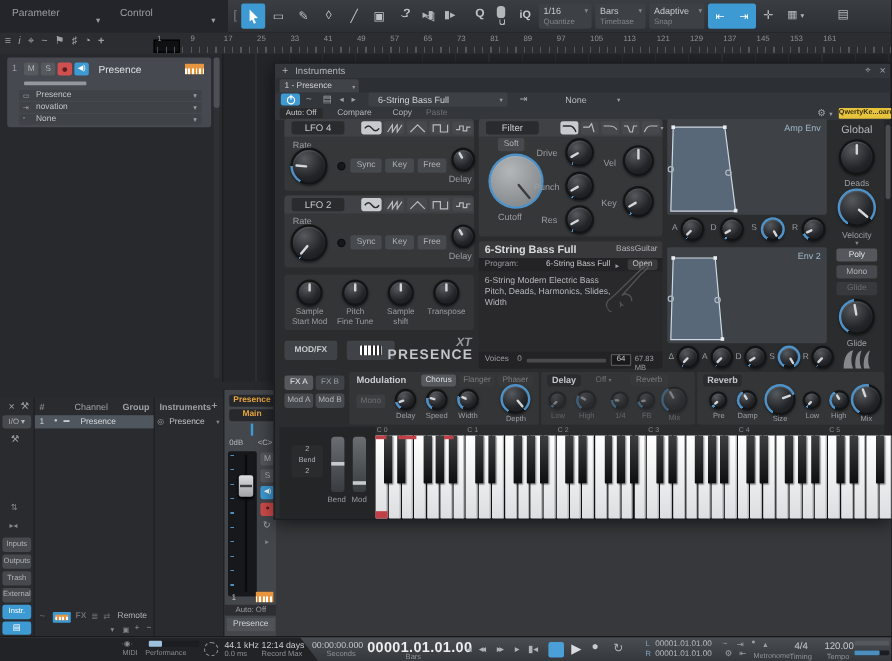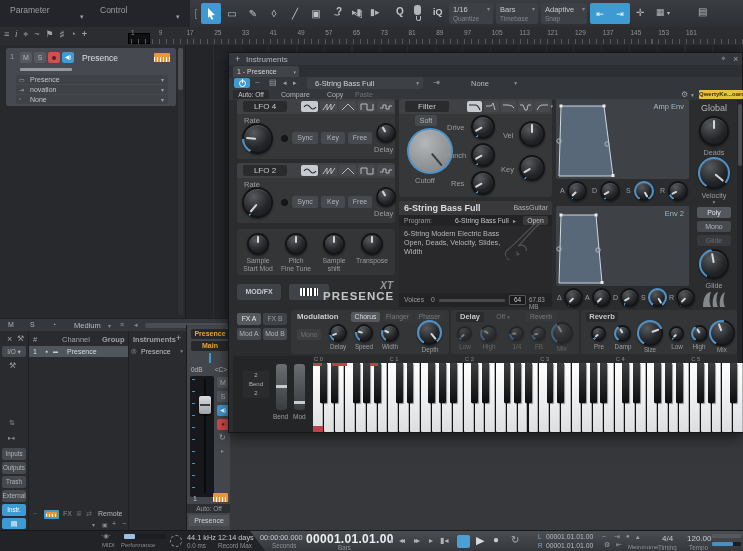--- a/index.html
+++ b/index.html
@@ -158,30 +158,20 @@
         <span class="a lbl" style="left:3px;top:1px;font-size:6px">▫</span>
         <span class="a" style="left:14px;top:1px;font-size:7px;color:#c2c5c8">None</span>
         <span class="a lbl" style="right:4px;top:1px;font-size:6px">▾</span>
       </div>
     </div>
     <div class="a" style="left:178px;top:3px;width:5px;height:267px;background:#2e3033;border-radius:2px">
       <div class="a" style="left:0;top:0;width:5px;height:42px;background:#4c4f54;border-radius:2px"></div>
     </div>
   </div>
 
-  <div class="a" style="left:0;top:318px;width:230px;height:13px;background:#34373c;border-top:1px solid #202226;border-bottom:1px solid #202226">
-    <span class="a" style="left:8px;top:2px;font-size:7px;color:#b2b5b8">M</span>
-    <span class="a" style="left:30px;top:2px;font-size:7px;color:#b2b5b8">S</span>
-    <span class="a" style="left:52px;top:2px;font-size:7px;color:#9a9da1">◔</span>
-    <span class="a" style="left:74px;top:2px;font-size:7.5px;color:#b8bbbe">Medium</span>
-    <span class="a" style="left:108px;top:3px;font-size:6px;color:#85888c">▾</span>
-    <span class="a" style="left:120px;top:2px;font-size:7px;color:#9a9da1">≡</span>
-    <span class="a" style="left:134px;top:2px;font-size:7px;color:#85888c">◂</span>
-    <div class="a" style="left:145px;top:4px;width:82px;height:5px;background:#4a4d52;border-radius:2px"></div>
-  </div>
 
   <div class="a" style="left:0;top:331px;width:186px;height:199px;background:#292b2f">
     <div class="a" style="left:28px;top:0;width:1px;height:199px;background:#1e2023"></div>
     <div class="a" style="left:128px;top:0;width:1px;height:199px;background:#1e2023"></div>
 
     <span class="a" style="left:7px;top:3px;font-size:9px;color:#9a9da1">×</span>
     <span class="a" style="left:17px;top:3px;font-size:8px;color:#9a9da1">⚒</span>
     <span class="a" style="left:33px;top:4px;font-size:7.5px;color:#9ea1a5">#</span>
     <span class="a" style="left:62px;top:4px;font-size:7.5px;font-weight:normal;color:#9ea1a5">Channel</span>
     <span class="a" style="left:102px;top:4px;font-size:7.5px;font-weight:bold;color:#9ea1a5">Group</span>
@@ -483,21 +473,21 @@
           <span class="a" style="right:4px;top:3px;font-size:7px;color:#aeb1b4">BassGuitar</span>
         </div>
         <div class="a" style="left:0;top:14px;width:153px;height:11px;background:#232325">
           <span class="a lbl" style="left:5px;top:2px;font-size:6.8px">Program:</span>
           <span class="a" style="left:56px;top:2px;font-size:6.8px;color:#c2c5c8">6-String Bass Full</span>
           <span class="a" style="left:114px;top:2px;font-size:6px;color:#9a9da1">▸</span>
           <span class="a chip" style="left:124px;top:1px;width:25px;height:9px;line-height:9px;font-size:6.8px;background:#3a3a3c">Open</span>
         </div>
         <div class="a" style="left:5px;top:28px;width:110px;font-size:7.2px;line-height:9px;color:#b4b7ba">
           <div>6-String Modern Electric Bass</div>
-            <div>Open, Deads, Velocity, Slides,</div>
+            <div>Pitch, Deads, Harmonics, Slides,</div>
             <div>Width</div>
         </div>
         <svg class="a" style="left:100px;top:24px;transform:rotate(-28deg)" width="48" height="26" viewBox="0 0 48 26">
           <path d="M6,16 a6,6 0 1 0 6,6 a5,5 0 1 0 4,-4 L38,10 L46,8 L46,5 L38,7 L14,14 Z" fill="none" stroke="#515154" stroke-width="1.2"></path>
         </svg>
         <div class="a" style="left:0;top:92px;width:153px;height:14px;background:#232325;border-radius:0 0 2px 2px">
           <span class="a lbl" style="left:5px;top:3px;font-size:6.8px">Voices</span>
           <span class="a lbl" style="left:32px;top:3px;font-size:6.8px">0</span>
           <div class="a" style="left:40px;top:6px;width:66px;height:3px;background:#4a4a4c;border-radius:1px"></div>
           <span class="a" style="left:110px;top:2px;width:15px;height:8px;background:#19191b;border:1px solid #555;border-radius:1px;font-size:6.5px;color:#c8cbce;text-align:center;line-height:8px">64</span>

